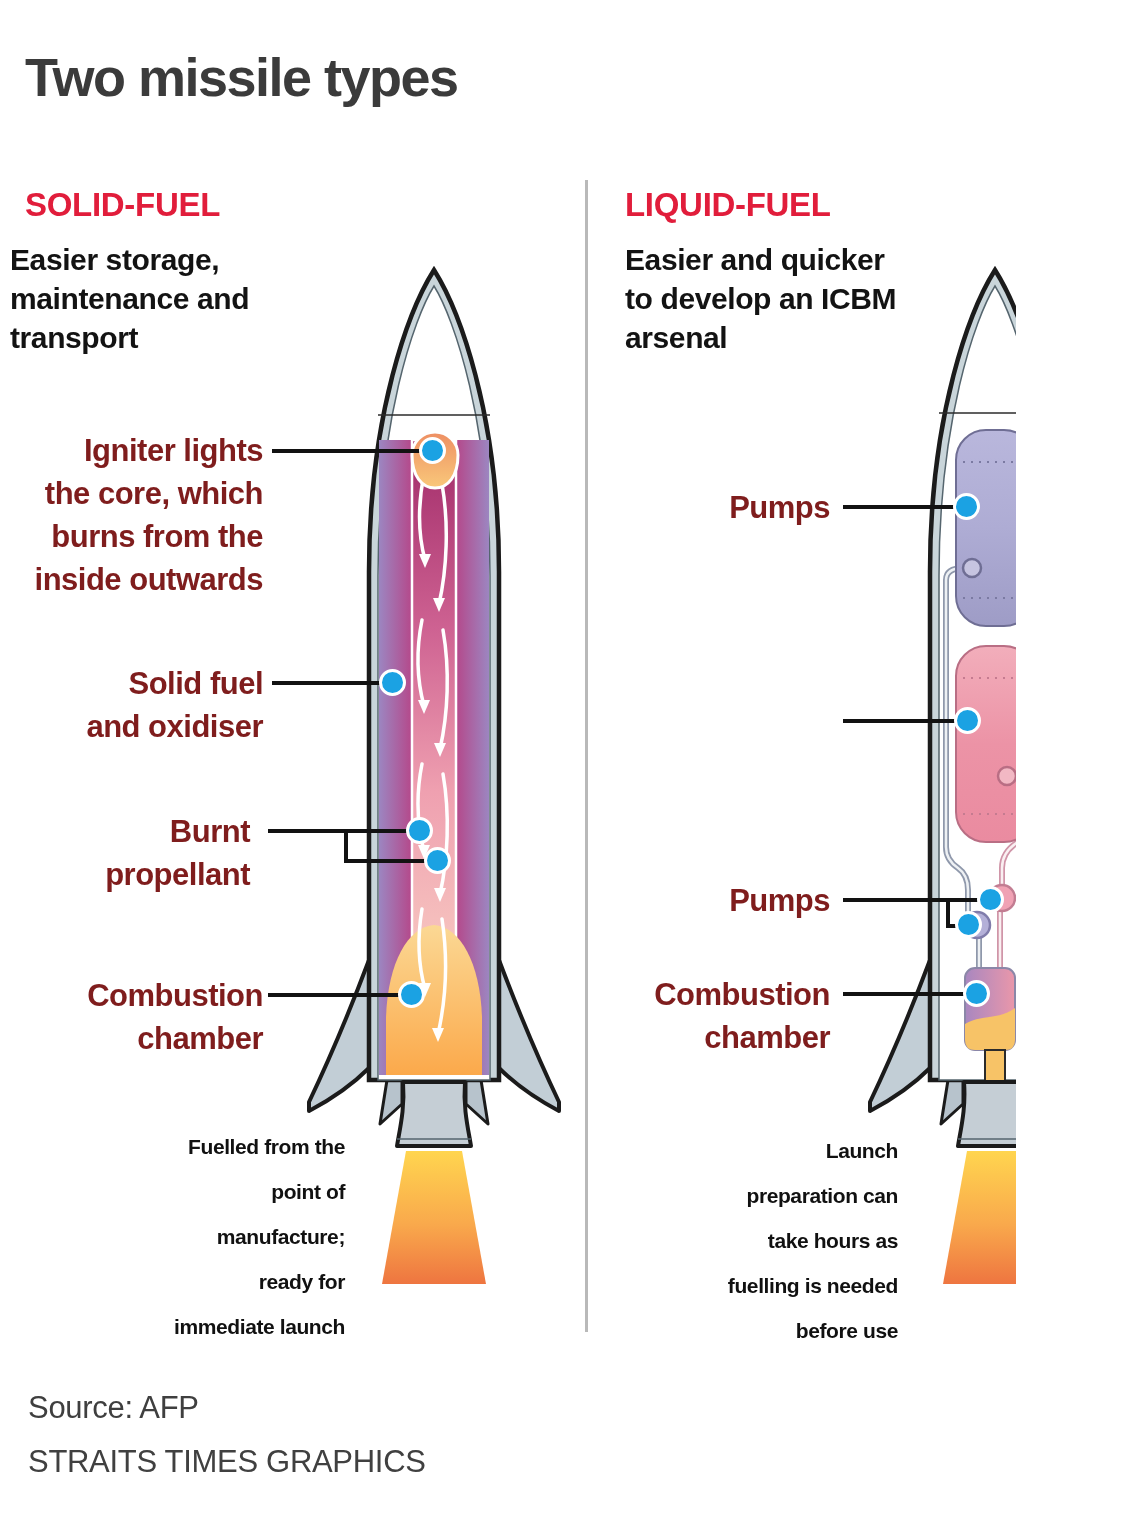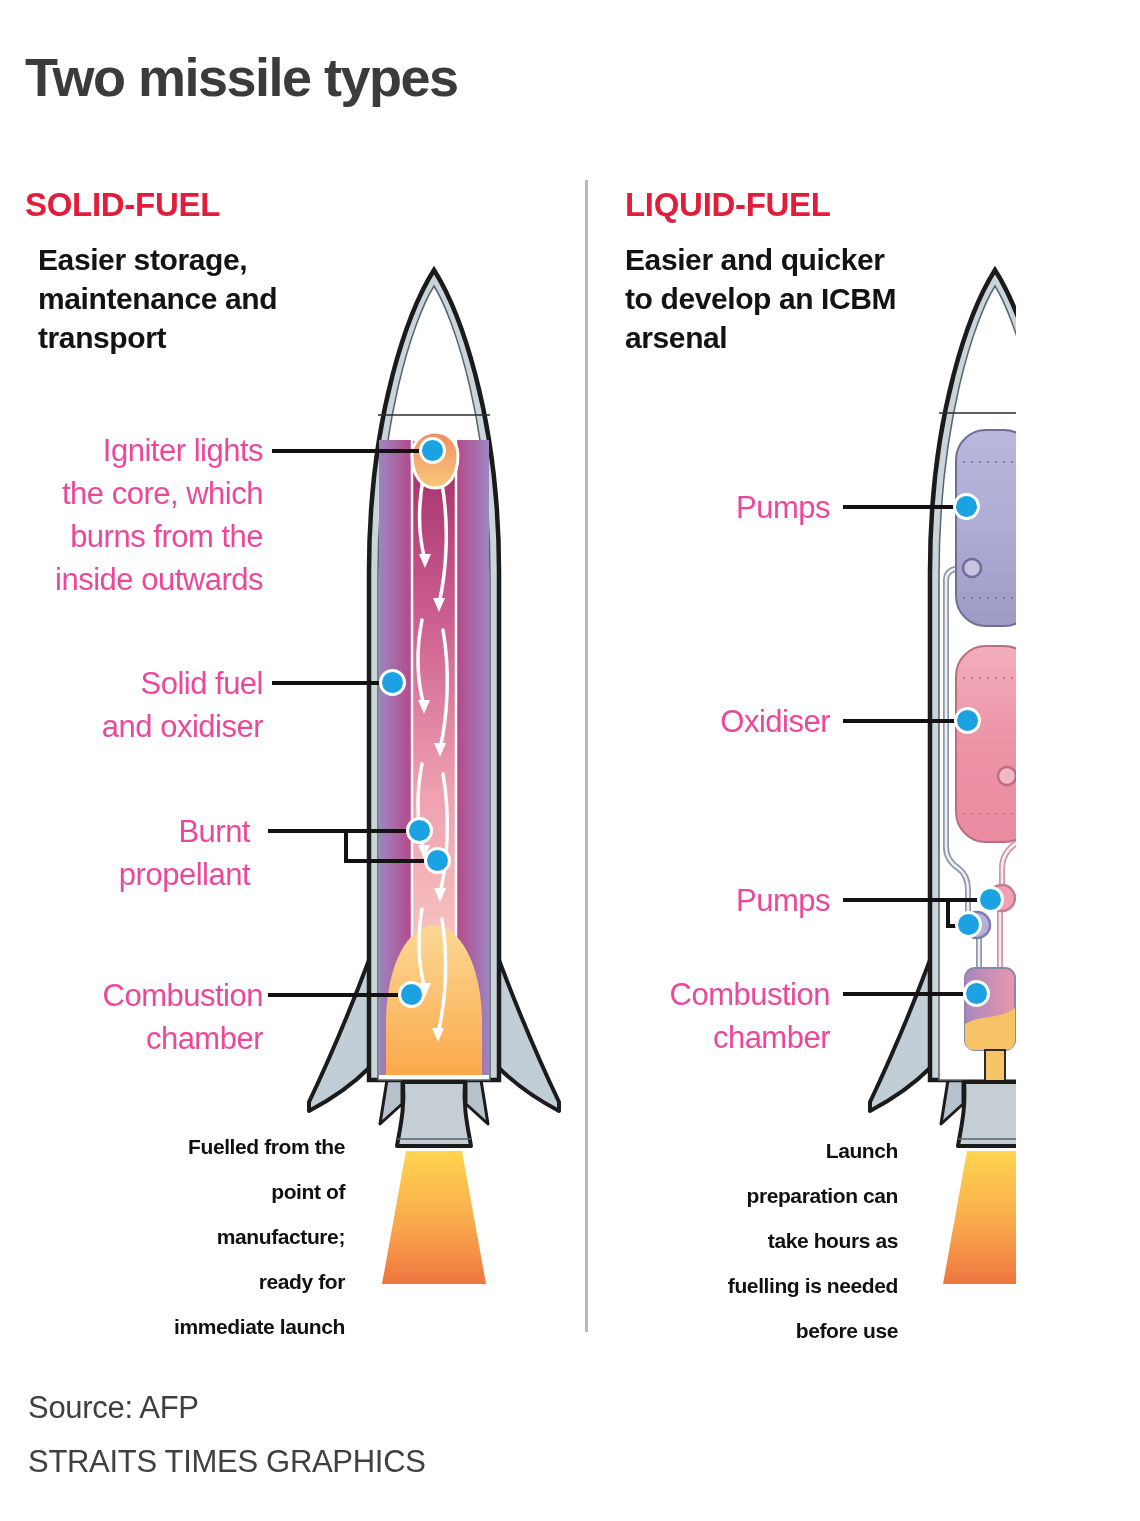--- a/index.html
+++ b/index.html
@@ -2,41 +2,41 @@
 <html><head>
 <meta charset="utf-8">
 <style>
   html,body{margin:0;padding:0;background:#fff;}
   #canvas{position:relative;width:1016px;height:1521px;background:#ffffff;overflow:hidden;
           font-family:"Liberation Sans",sans-serif;color:var(--ink,#161616);}
   .abs{position:absolute;}
   #title{left:25px;top:46px;font-size:54px;font-weight:bold;letter-spacing:-1.5px;color:var(--title,#3b3b3b);}
   .col-head{font-size:33px;font-weight:bold;letter-spacing:-0.3px;color:var(--accent,#e11d3b);}
   .col-sub{font-size:30px;line-height:39px;font-weight:bold;letter-spacing:-0.4px;color:#131313;white-space:pre-line;}
-  .lab{font-size:31px;line-height:43px;letter-spacing:-0.5px;color:#ec4899;text-align:right;white-space:pre-line;}
+  .lab{font-size:31px;line-height:43px;letter-spacing:-0.5px;color:#7f1d1d;text-align:right;white-space:pre-line;font-weight:bold;}
   .note{font-size:21px;line-height:45px;font-weight:bold;letter-spacing:-0.4px;color:#111;text-align:right;white-space:pre-line;}
   .lead{position:absolute;background:#121212;height:4px;}
   .lead.v{width:4px;}
   .dot{position:absolute;width:21px;height:21px;border:3px solid #fff;border-radius:50%;
        background:var(--blue,#1ba2e3);box-sizing:content-box;}
   #divider{left:585px;top:180px;width:3px;height:1152px;background:var(--divider,#b9b9b9);}
   #footer-source{left:28px;top:1390px;font-size:31px;color:#3f3f3f;letter-spacing:-0.3px;}
   #footer-credit{left:28px;top:1444px;font-size:31px;color:#404040;letter-spacing:-0.3px;}
   svg{position:absolute;display:block;}
 </style>
 </head>
 <body>
 
 <div id="canvas" style="--accent: #e11d3b; --blue: #1ba2e3; --title: #3b3b3b; --ink: #161616; --divider: #b9b9b9;">
 
   <div id="title" class="abs">Two missile types</div>
   <div id="divider" class="abs"></div>
 
   <div class="abs col-head" style="left:25px;top:186px;">SOLID-FUEL</div>
-  <div class="abs col-sub" style="left:38px;top:240px;">Easier storage,
+  <div class="abs col-sub" style="left:10px;top:240px;">Easier storage,
 maintenance and
 transport</div>
 
   <div class="abs col-head" style="left:625px;top:186px;text-align:center;">LIQUID-FUEL</div>
   <div class="abs col-sub" style="left:625px;top:240px;">Easier and quicker
 to develop an ICBM
 arsenal</div>
 
   <svg style="left:290px;top:262px;" width="290" height="1030" viewBox="0 0 290 1030">
     <defs>
@@ -211,21 +211,20 @@
 propellant</div>
   <div class="abs lab" style="left:13px;width:250px;top:974px;">Combustion
 chamber</div>
   <div class="abs note" style="left:25px;width:320px;top:1124px;">Fuelled from the
 point of
 manufacture;
 ready for
 immediate launch</div>
 
   <div class="abs lab" style="left:580px;width:250px;top:486px;">Pumps</div>
-  <div class="abs lab" style="left:580px;width:250px;top:700px;">Oxidiser</div>
   <div class="abs lab" style="left:580px;width:250px;top:879px;">Pumps</div>
   <div class="abs lab" style="left:580px;width:250px;top:973px;">Combustion
 chamber</div>
   <div class="abs note" style="left:578px;width:320px;top:1128px;">Launch
 preparation can
 take hours as
 fuelling is needed
 before use</div>
 
   <div id="footer-source" class="abs">Source: AFP</div>

